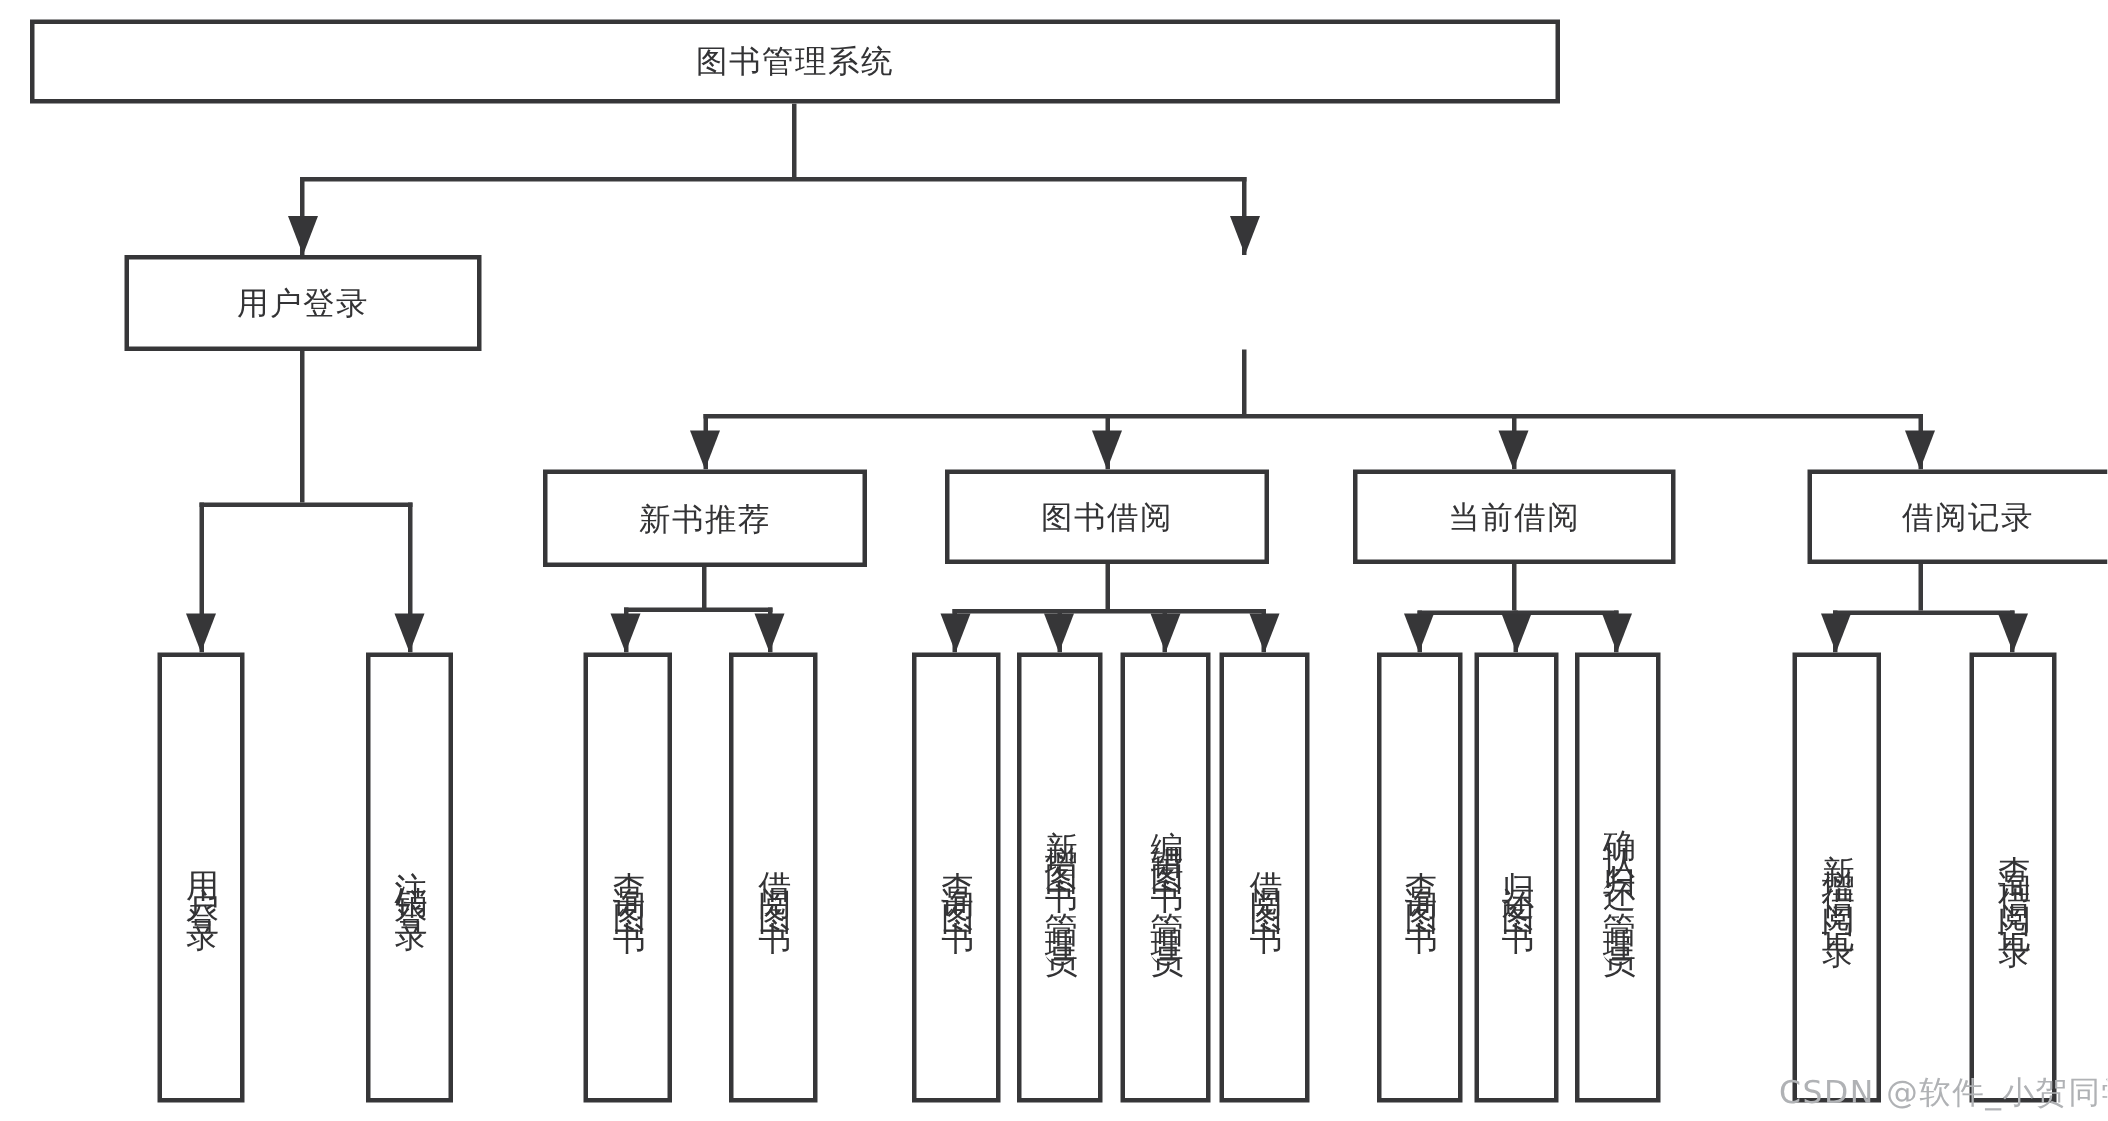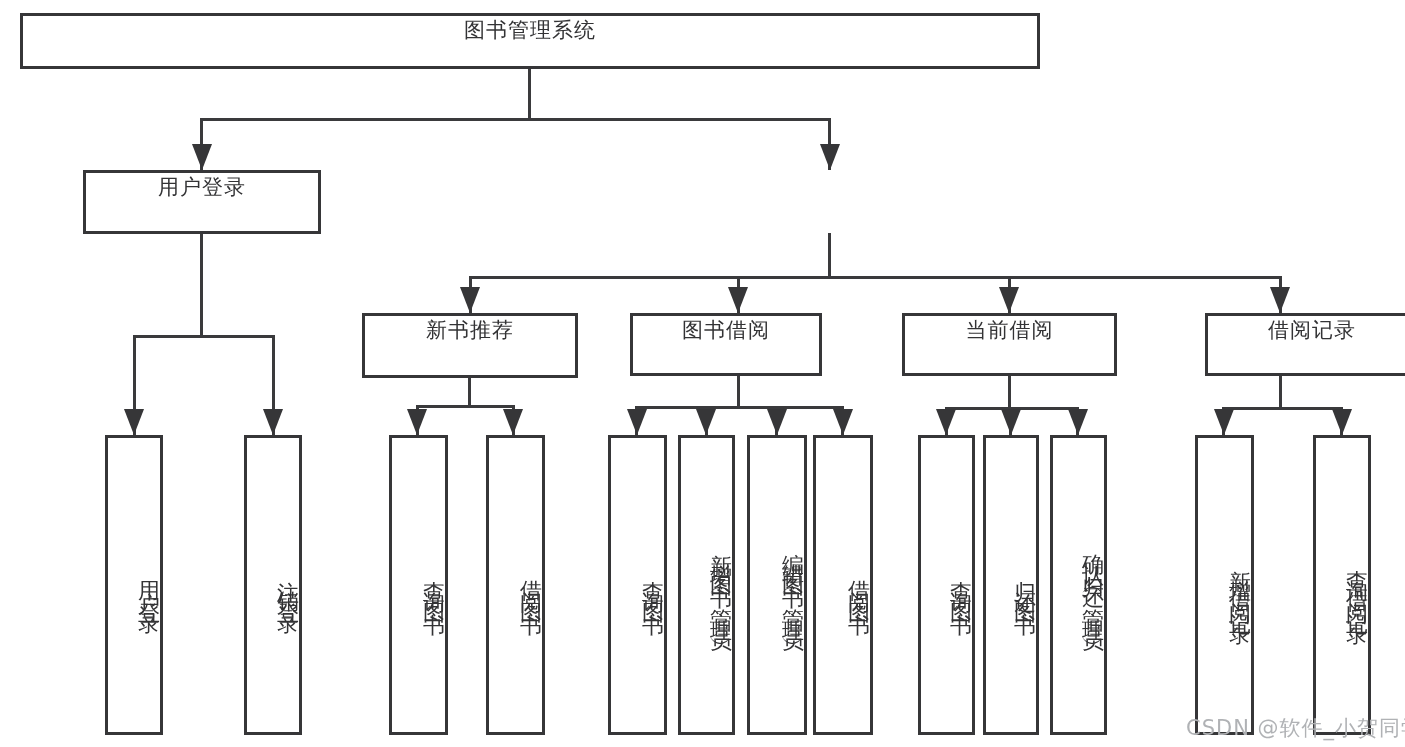--- a/index.html
+++ b/index.html
@@ -5,21 +5,21 @@
   html,body{margin:0;padding:0;background:#ffffff;}
   body{font-family:"DejaVu Sans","Liberation Sans",sans-serif;}
   #canvas{position:relative;width:1405px;height:747px;background:#ffffff;overflow:hidden;}
 
   
   .node{
     position:absolute;
     background:#ffffff;
     border:3px solid #363638;
     box-sizing:border-box;
-    display:flex;align-items:flex-start;justify-content:center;
+    display:flex;align-items:center;justify-content:center;
     color:#333335;
     font-size:21px;
     letter-spacing:1px;
     z-index:3;
   }
   .leaf{
     writing-mode:vertical-rl;
     text-orientation:mixed;
     font-size:22px;
     letter-spacing:11px;
@@ -87,21 +87,21 @@
   <div class="v-line" style="left:737px;top:276px;height:37px;"></div>
   <div class="arrow" style="left:728px;top:287px;"></div>
   <div class="v-line" style="left:1008px;top:276px;height:37px;"></div>
   <div class="arrow" style="left:999px;top:287px;"></div>
   <div class="v-line" style="left:1279px;top:276px;height:37px;"></div>
   <div class="arrow" style="left:1270px;top:287px;"></div>
 
   <div class="node" style="left:362px;top:313px;width:216px;height:65px;">
     <span>新书推荐</span>
   </div>
-  <div class="node" style="left:630px;top:313px;width:192px;height:63px;">
+  <div class="node" style="left:630px;top:313px;width:216px;height:63px;">
     <span>图书借阅</span>
   </div>
   <div class="node" style="left:902px;top:313px;width:215px;height:63px;">
     <span>当前借阅</span>
   </div>
   <div class="node" style="left:1173px;top:313px;width:214px;height:63px;margin-left:32px;">
     <span>借阅记录</span>
   </div>
 
   <div class="v-line" style="left:468px;top:376px;height:31px;"></div>

